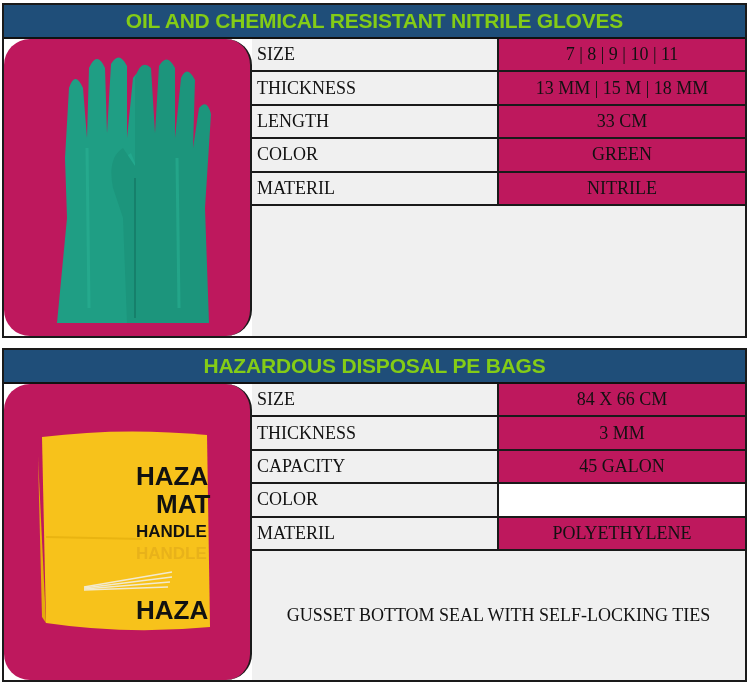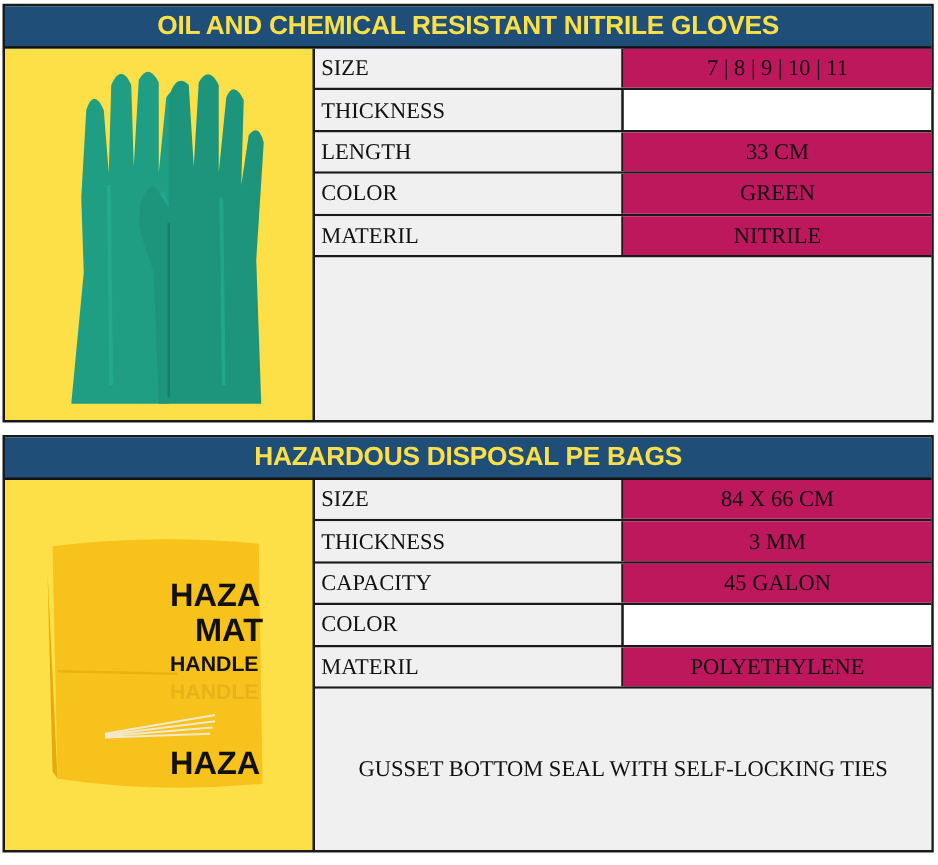--- a/index.html
+++ b/index.html
@@ -9,28 +9,28 @@
       position: relative; overflow: hidden;
     }
     .product {
       position: absolute; left: 2px; width: 745px;
       border: 2px solid #1a1a1a; background: #fff;
     }
     .product.p1 { top: 3px; height: 335px; }
     .product.p2 { top: 348px; height: 334px; }
     .hdr {
       height: 34px; background: #1f4e79; border-bottom: 2px solid #111;
-      color: #fde047; font-weight: bold; font-size: 21px; letter-spacing: -0.2px;
+      color: #84cc16; font-weight: bold; font-size: 21px; letter-spacing: -0.2px;
       display: flex; align-items: center; justify-content: center;
     }
     .body { position: absolute; top: 34px; left: 0; right: 0; bottom: 0; }
     .imgcell {
       position: absolute; left: 0; top: 0; bottom: 0; width: 248px;
-      border-right: 2px solid #1a1a1a; background: #fde047;
-      display: flex; align-items: center; justify-content: center;
+      border-right: 2px solid #1a1a1a; background: #be185d;
+      display: flex; align-items: center; justify-content: center; border-radius: 26px;
     }
     .specs { position: absolute; left: 248px; top: 0; right: 0; bottom: 0; font-family: Liberation Serif, serif; }
     .row { display: flex; height: 33.4px; border-bottom: 2px solid #1a1a1a; }
     .lbl {
       width: 247px; background: #f0f0f0; border-right: 2px solid #1a1a1a;
       font-size: 18px; color: #111; padding-left: 5px;
       display: flex; align-items: center;
     }
     .val {
       flex: 1; background: #be185d; font-size: 18px; color: #111;
@@ -62,20 +62,21 @@
         <path d="M150 110 L152 260" stroke="#2bb596" stroke-width="3" opacity="0.5"></path>
       </svg>
     </div>
     <div class="specs">
       <div class="row">
         <div class="lbl">SIZE</div>
         <div class="val">7 | 8 | 9 | 10 | 11</div>
       </div>
       <div class="row">
         <div class="lbl">THICKNESS</div>
+        <div class="val">13 MM | 15 M | 18 MM</div>
       </div>
       <div class="row">
         <div class="lbl">LENGTH</div>
         <div class="val">33 CM</div>
       </div>
       <div class="row">
         <div class="lbl">COLOR</div>
         <div class="val">GREEN</div>
       </div>
       <div class="row">

